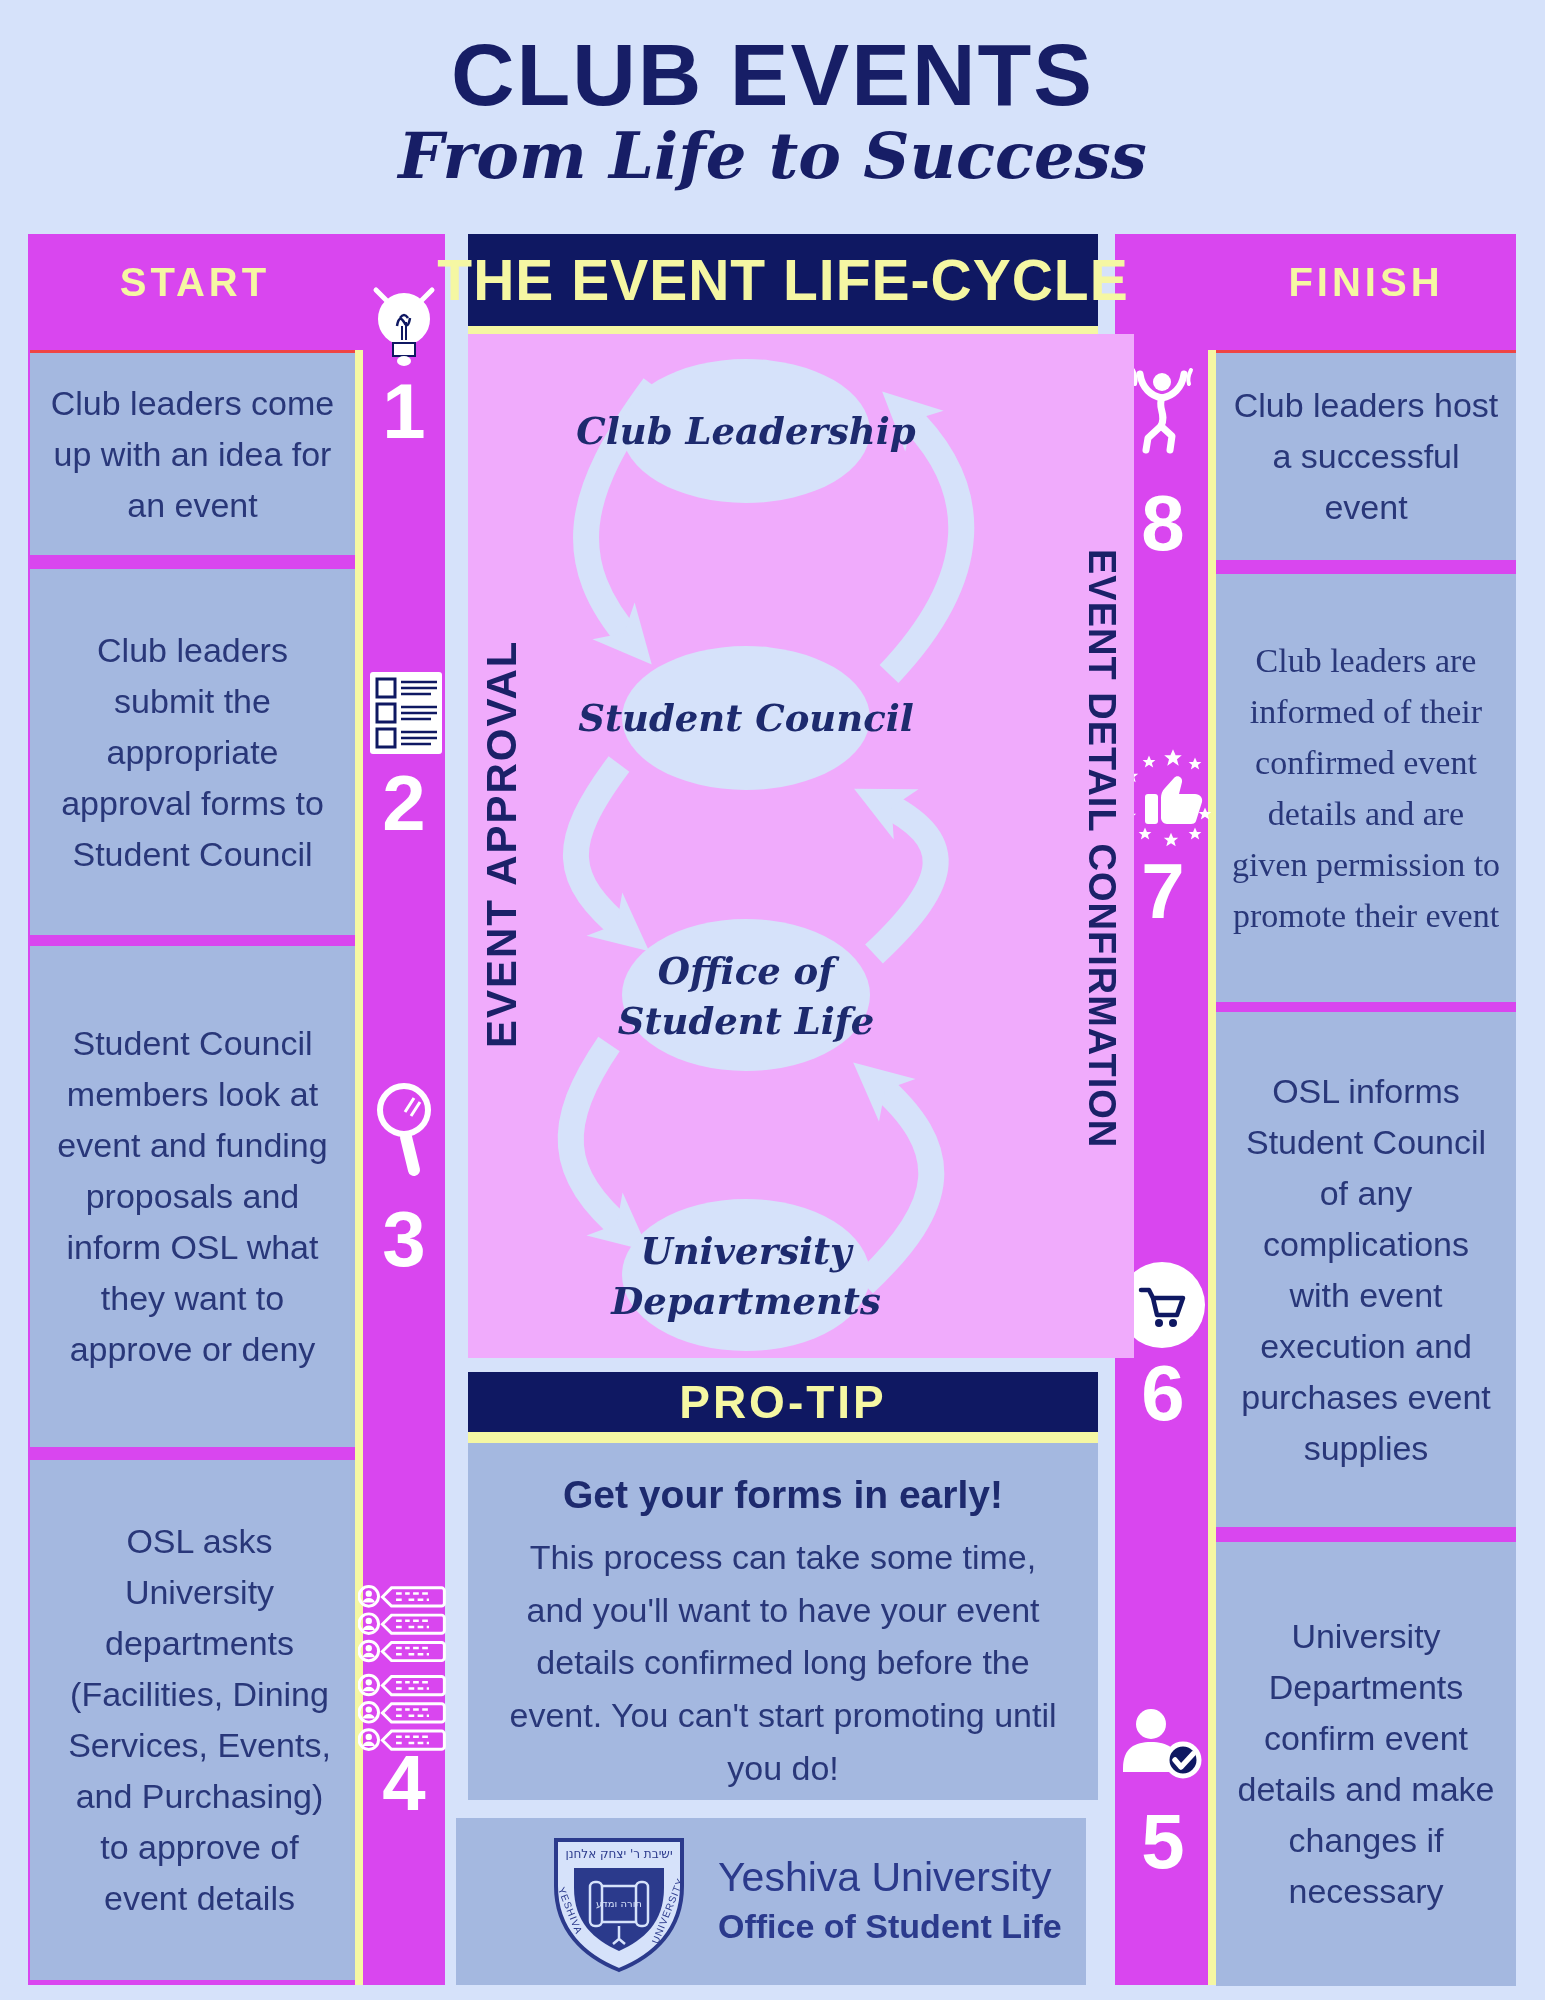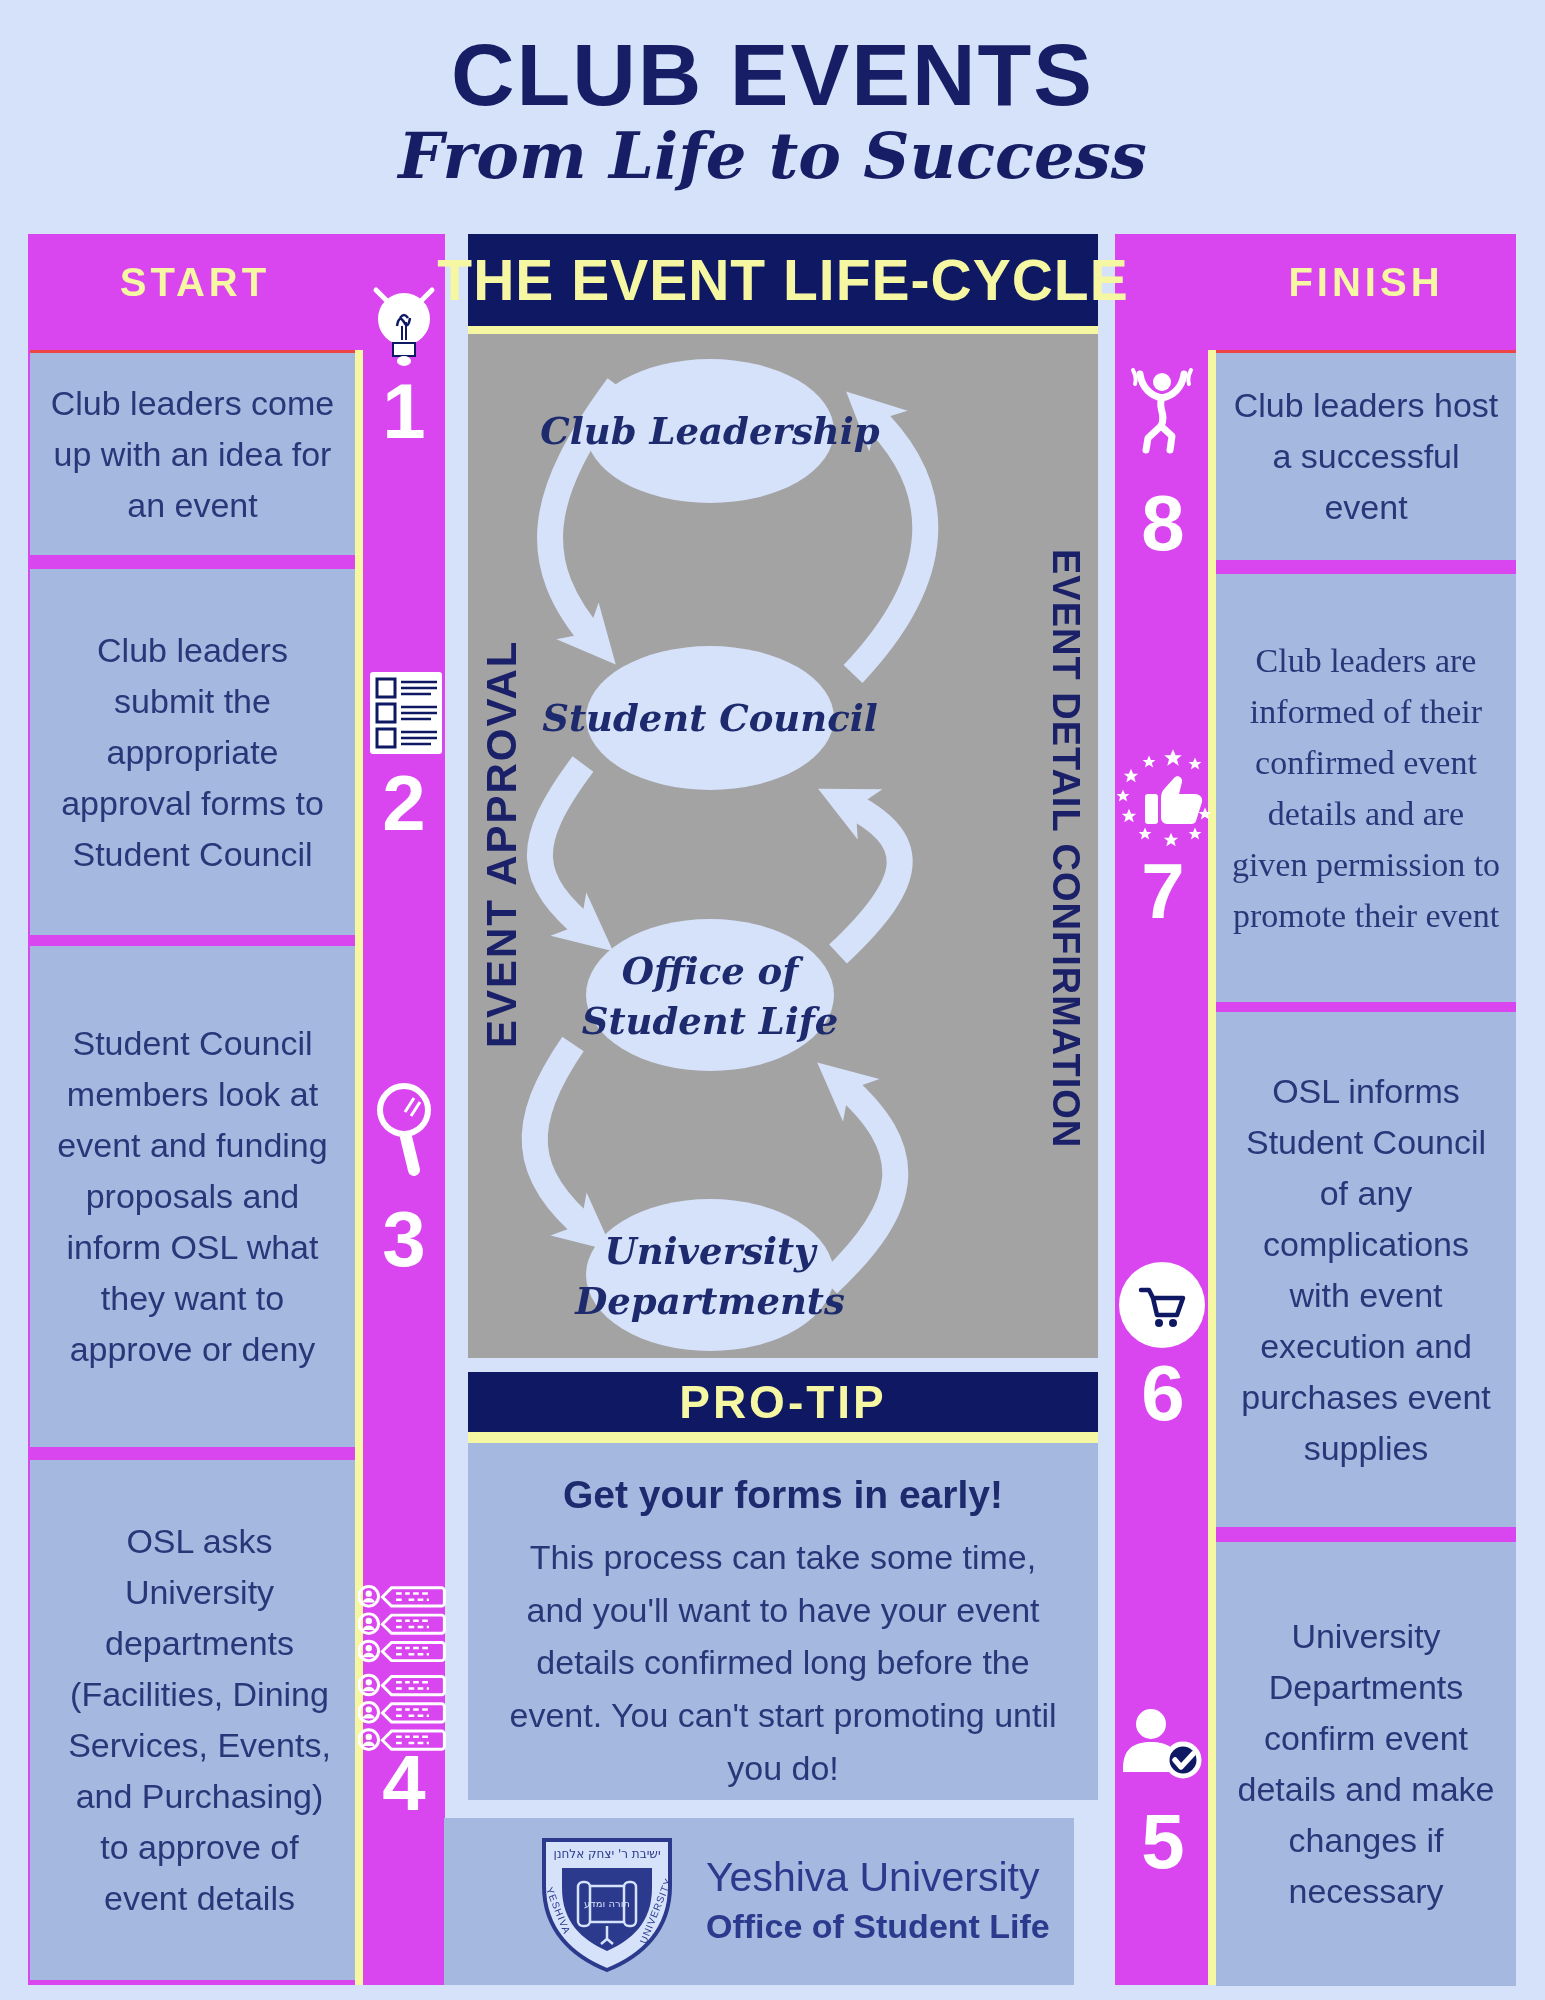--- a/index.html
+++ b/index.html
@@ -26,39 +26,39 @@
            text-align:center;font-size:34px;line-height:1.5;padding:0 14px;box-sizing:border-box;}
   .num{position:absolute;width:96px;text-align:center;color:#ffffff;font-size:78px;
        font-weight:bold;line-height:1;}
   .sideicon{position:absolute;}
 
   
   .c-headerbar{left:468px;top:234px;width:630px;height:92px;background:#0f1862;
                display:flex;align-items:center;justify-content:center;}
   .c-headerbar .t{color:#f5f7a3;font-size:57px;font-weight:bold;letter-spacing:1px;white-space:nowrap;}
   .yl-rule{background:#f5f7a3;}
-  .cycle{left:468px;top:334px;width:630px;height:1024px;background:#a3a3a3;}
+  .cycle{left:468px;top:334px;width:630px;height:1024px;background:#f0abfc;padding-left:36px;}
   .vlabel{position:absolute;display:flex;align-items:center;justify-content:center;
           font-weight:bold;color:#1b2168;}
   .vlabel-left{left:6px;top:210px;width:56px;height:600px;writing-mode:vertical-rl;
                transform:rotate(180deg);font-size:42px;letter-spacing:2px;}
   .vlabel-right{right:4px;top:70px;width:58px;height:890px;writing-mode:vertical-rl;
                 font-size:38px;letter-spacing:1px;}
   .oval-text{font-family:"DejaVu Serif",serif;font-style:italic;font-weight:bold;
              fill:#1d2a6e;font-size:37px;text-anchor:middle;}
 
   .protip-bar{left:468px;top:1372px;width:630px;height:60px;background:#0f1862;
               display:flex;align-items:center;justify-content:center;}
   .protip-bar .t{color:#f5f7a3;font-size:46px;font-weight:bold;letter-spacing:3px;}
   .protip-box{left:468px;top:1443px;width:630px;height:357px;background:#a4b8e0;
               text-align:center;color:#1d2a6e;box-sizing:border-box;padding:30px 34px 0 34px;}
   .protip-box .lead{font-size:39px;font-weight:bold;margin-bottom:14px;}
   .protip-box .body{font-size:34px;line-height:1.55;color:#293779;}
 
-  .logo-strip{left:444px;top:1818px;width:630px;height:167px;background:#a4b8e0;}
+  .logo-strip{left:456px;top:1818px;width:630px;height:167px;background:#a4b8e0;}
   .logo-text{position:absolute;left:262px;top:36px;color:#2b3a8c;}
   .logo-text .org{font-size:41px;margin-bottom:6px;}
   .logo-text .dept{font-size:34px;font-weight:bold;}
 </style>
 </head>
 <body>
 
 <div class="page">
 
   <div class="abs title">CLUB EVENTS</div>

